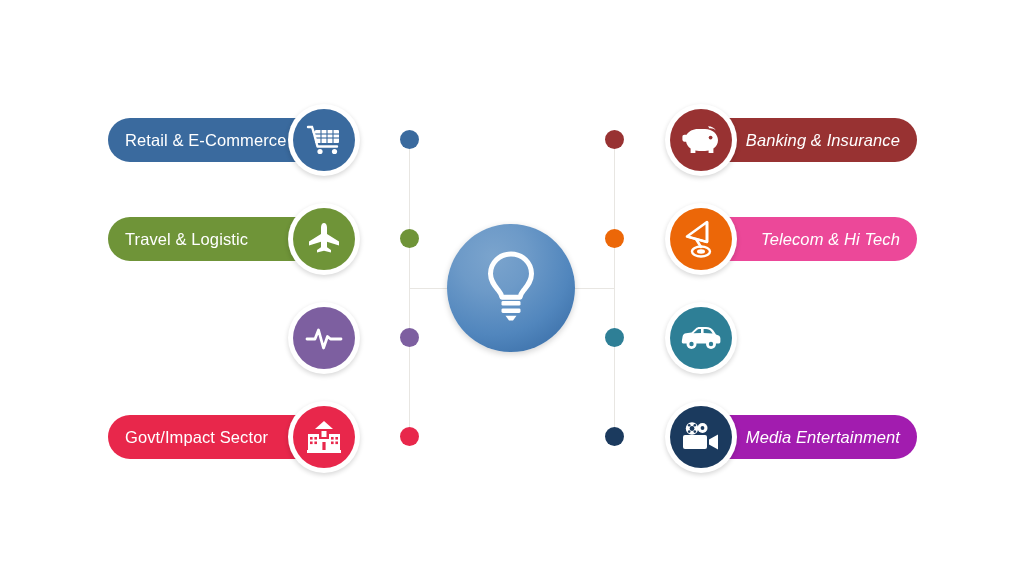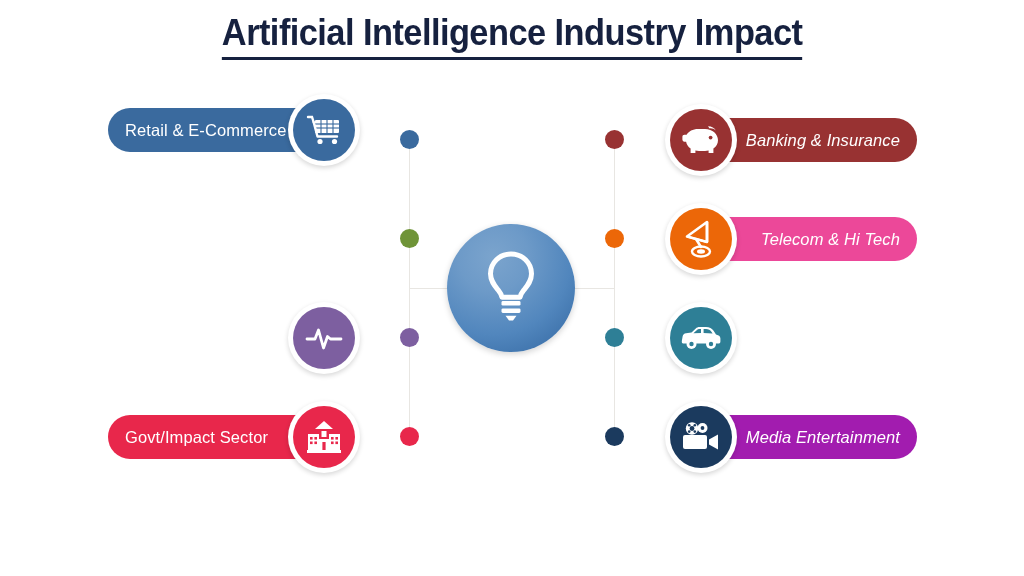--- a/index.html
+++ b/index.html
@@ -147,40 +147,37 @@
     align-items: center;
     justify-content: center;
   }
   .bubble-inner svg { display: block; }
 </style>
 </head>
 <body>
 
 <div id="stage">
 
-  <div id="title">
-    <span class="title-text">Artificial Intelligence Industry Impact</span>
-  </div>
 
   <div class="rail" id="rail-left" style="background: rgb(232, 230, 226);"></div>
   <div class="rail" id="rail-right" style="background: rgb(232, 230, 226);"></div>
   <div class="branch" id="branch-left" style="background: rgb(232, 230, 226);"></div>
   <div class="branch" id="branch-right" style="background: rgb(232, 230, 226);"></div>
 
   <div class="dot" style="left: 400px; top: 130px; background: rgb(58, 106, 158);"></div>
   <div class="dot" style="left: 400px; top: 229px; background: rgb(111, 148, 56);"></div>
   <div class="dot" style="left: 400px; top: 328px; background: rgb(125, 95, 160);"></div>
   <div class="dot" style="left: 400px; top: 427px; background: rgb(232, 39, 75);"></div>
 
   <div class="dot" style="left: 605px; top: 130px; background: rgb(152, 50, 50);"></div>
   <div class="dot" style="left: 605px; top: 229px; background: rgb(236, 103, 8);"></div>
   <div class="dot" style="left: 605px; top: 328px; background: rgb(46, 127, 150);"></div>
   <div class="dot" style="left: 605px; top: 427px; background: rgb(27, 58, 94);"></div>
 
-  <div class="row left" style="top:85px;">
+  <div class="row left" style="top:95px;">
     <div class="pill" style="background:#3a6a9e;">
       <span class="pill-label">Retail &amp; E-Commerce</span>
     </div>
     <div class="bubble">
       <div class="bubble-inner" style="background:#3a6a9e;">
         <span>
           <svg width="36" height="36" viewBox="0 0 36 36" fill="none">
             <path d="M2 5 h4 l1.6 5" stroke="#fff" stroke-width="2.4" stroke-linecap="round"></path>
             <rect x="9" y="8" width="24" height="13" rx="1" fill="#fff"></rect>
             <g stroke="#3a6a9e" stroke-width="1.1">
@@ -192,20 +189,34 @@
             </g>
             <path d="M7.6 10 L11.5 24.5 H31" stroke="#fff" stroke-width="2.4" stroke-linecap="round" stroke-linejoin="round" fill="none"></path>
             <circle cx="14" cy="29.5" r="2.6" fill="#fff"></circle>
             <circle cx="28.5" cy="29.5" r="2.6" fill="#fff"></circle>
           </svg>
         </span>
       </div>
     </div>
   </div>
 
+  <div class="row left" style="top:194px;">
+    <div class="pill" style="background:#6f9438;">
+      <span class="pill-label">Travel &amp; Logistic</span>
+    </div>
+    <div class="bubble">
+      <div class="bubble-inner" style="background:#6f9438;">
+        <span>
+          <svg width="36" height="36" viewBox="0 0 36 36">
+            <path d="M18 2 c1.8 0 3 1.9 3 4.4 V13 l12 7.6 v3.8 l-12 -3.6 v5.4 l4 2.8 v2.6 l-7 -1.8 l-7 1.8 v-2.6 l4 -2.8 v-5.4 l-12 3.6 v-3.8 L15 13 V6.4 C15 3.9 16.2 2 18 2 z" fill="#ffffff"></path>
+          </svg>
+        </span>
+      </div>
+    </div>
+  </div>
 
   <div class="row left" style="top:293px;">
     <div class="bubble">
       <div class="bubble-inner" style="background:#7d5fa0;">
         <span>
           <svg width="38" height="38" viewBox="0 0 38 38">
             <path d="M2 20 H10 L13.5 11 L18.5 29 L22.5 17.5 L25.5 20 H36" stroke="#ffffff" stroke-width="2.8" fill="none" stroke-linecap="round" stroke-linejoin="round"></path>
           </svg>
         </span>
       </div>

